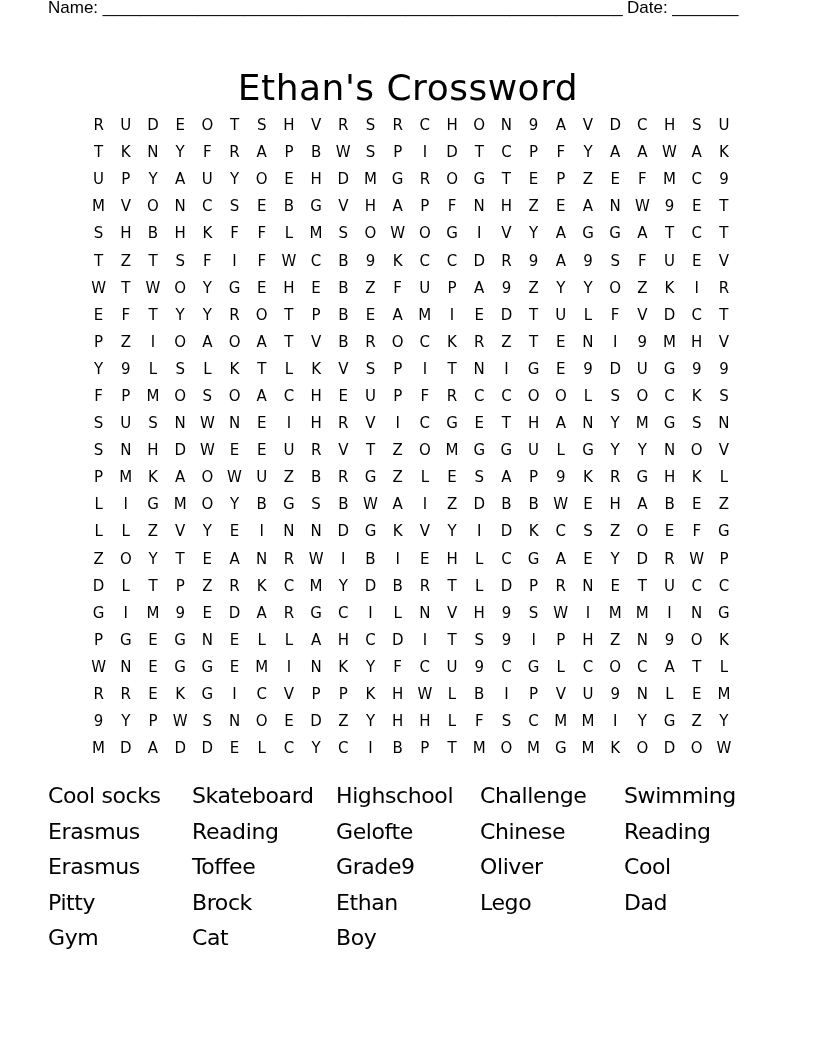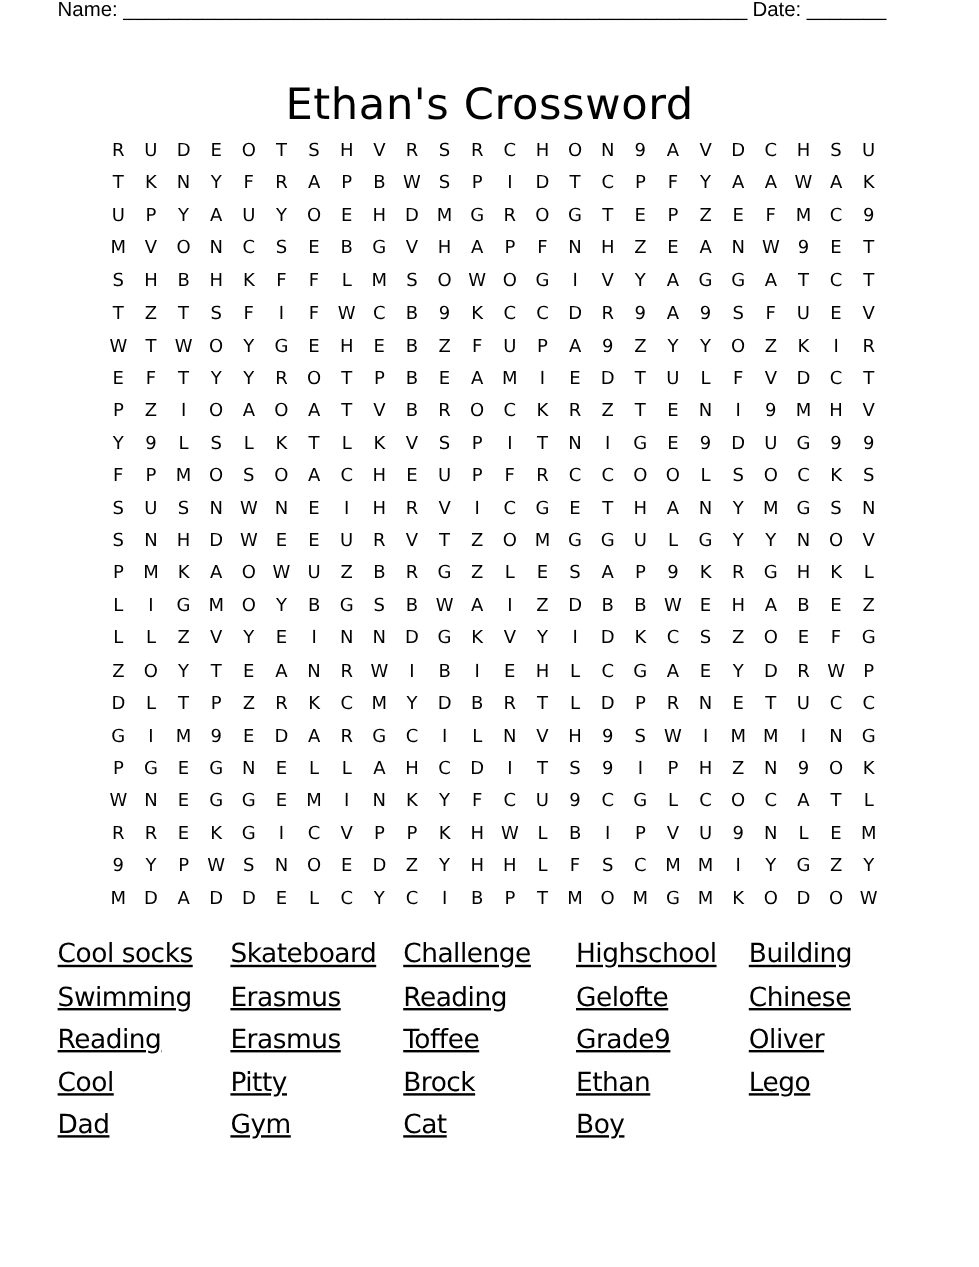--- a/index.html
+++ b/index.html
@@ -18,21 +18,21 @@
   .grid {
     position: absolute; left: 85px; top: 112px;
   }
   .grid-row { display: flex; height: 27.1px; align-items: center; }
   .cell {
     width: 27.2px; text-align: center;
     font-family: "DejaVu Sans", sans-serif; font-size: 15px; line-height: 27px;
   }
   .word-bank {
     position: absolute; left: 48px; top: 778px;
-    display: grid; grid-template-columns: repeat(5, 144px); grid-auto-rows: 35.6px; text-decoration: underline;
+    display: grid; grid-template-columns: repeat(5, 144px); grid-auto-rows: 35.6px;
   }
   .word {
     font-family: "DejaVu Sans", sans-serif; font-size: 22px; line-height: 35px;
     white-space: nowrap; letter-spacing: -0.4px;
   }
 </style>
 </head>
 <body>
 
 <div class="header-line">
@@ -665,23 +665,22 @@
       <span class="cell">O</span>
       <span class="cell">D</span>
       <span class="cell">O</span>
       <span class="cell">W</span>
     </div>
   </div>
 
 <div class="word-bank" id="word-bank">
     <div class="word">Cool socks</div>
     <div class="word">Skateboard</div>
+    <div class="word">Highschool</div>
     <div class="word">Challenge</div>
-    <div class="word">Highschool</div>
-    <div class="word">Building</div>
     <div class="word">Swimming</div>
     <div class="word">Erasmus</div>
     <div class="word">Reading</div>
     <div class="word">Gelofte</div>
     <div class="word">Chinese</div>
     <div class="word">Reading</div>
     <div class="word">Erasmus</div>
     <div class="word">Toffee</div>
     <div class="word">Grade9</div>
     <div class="word">Oliver</div>

